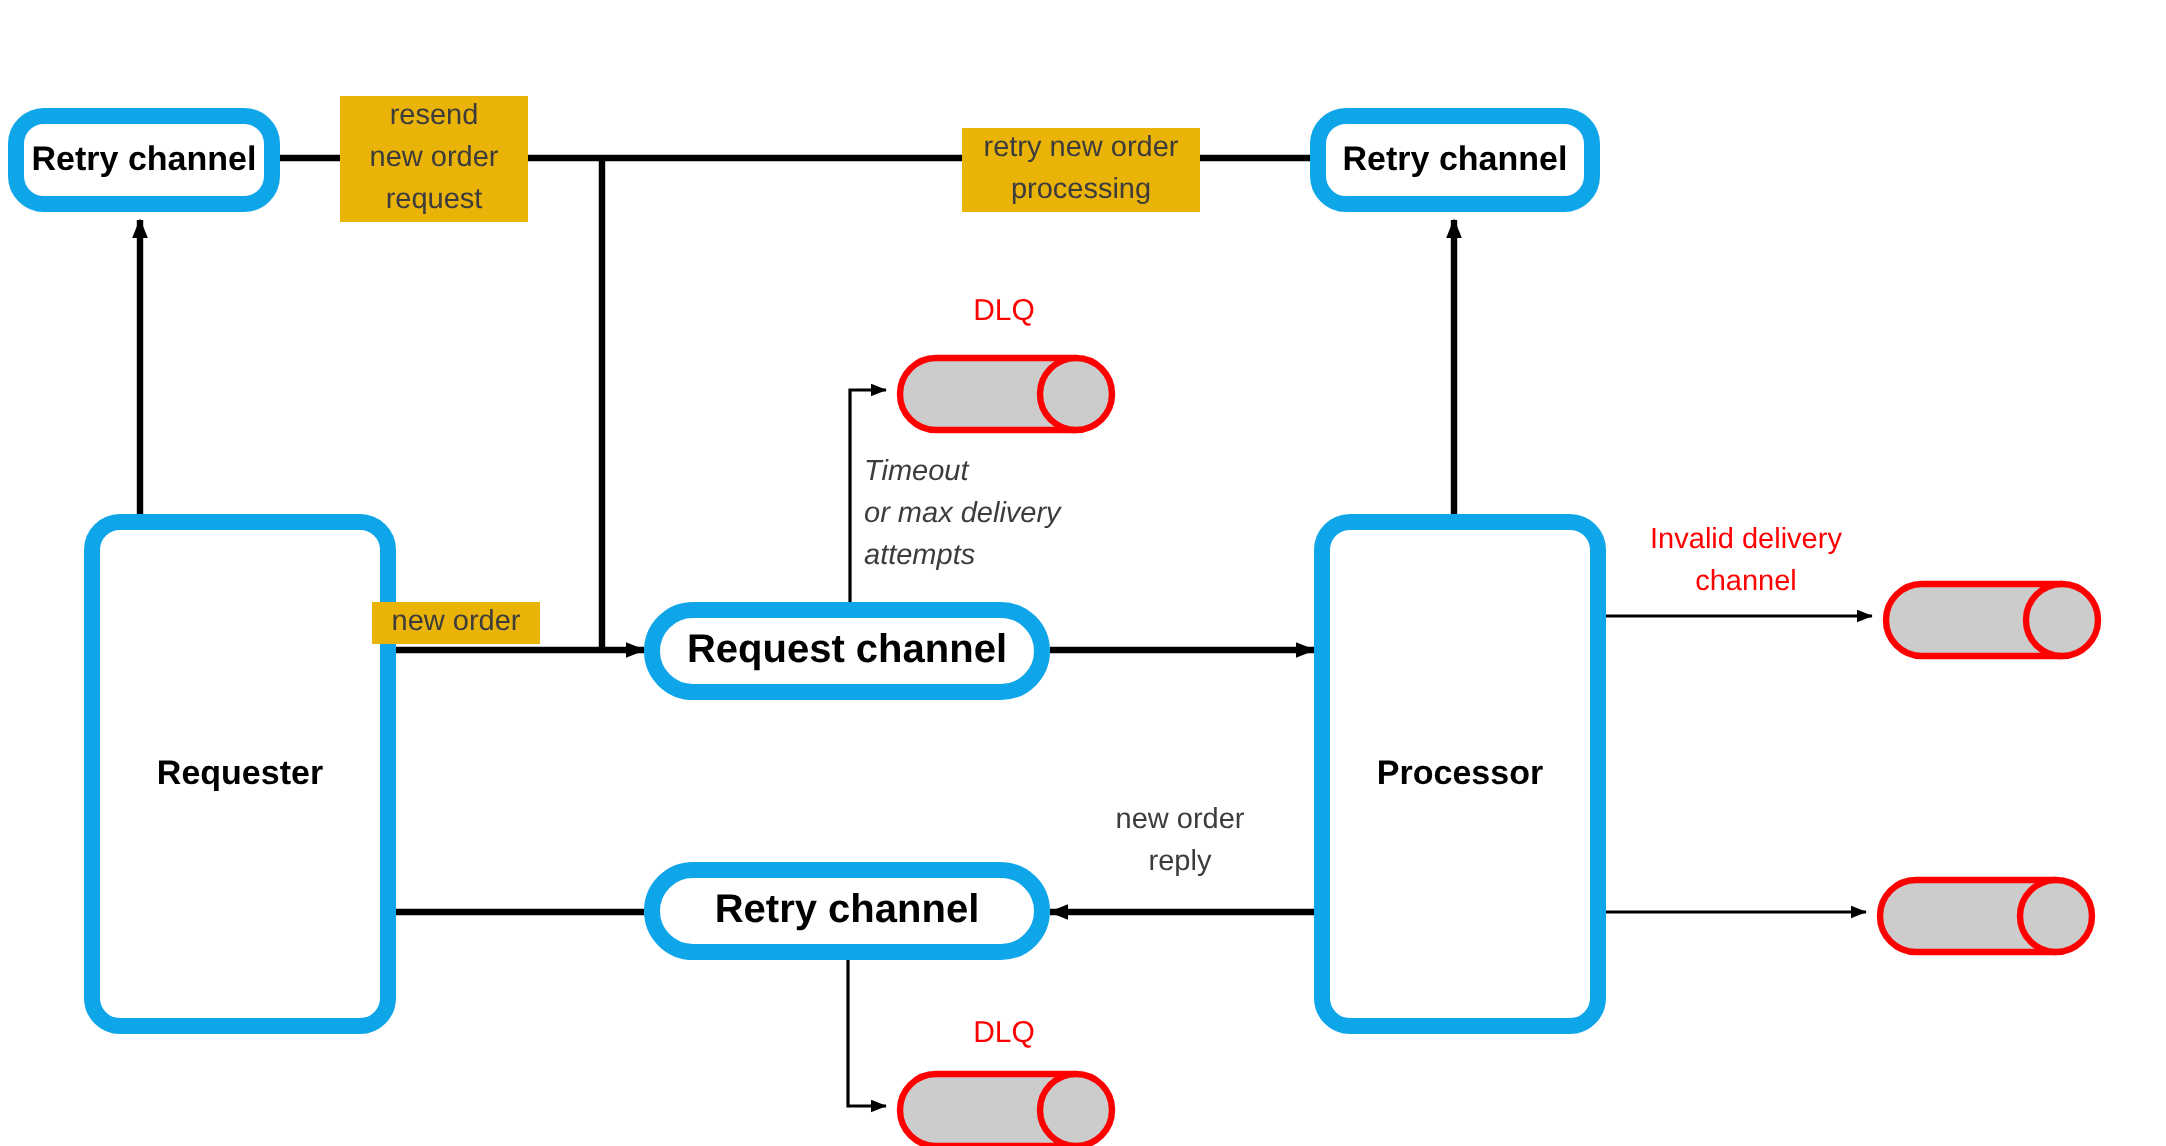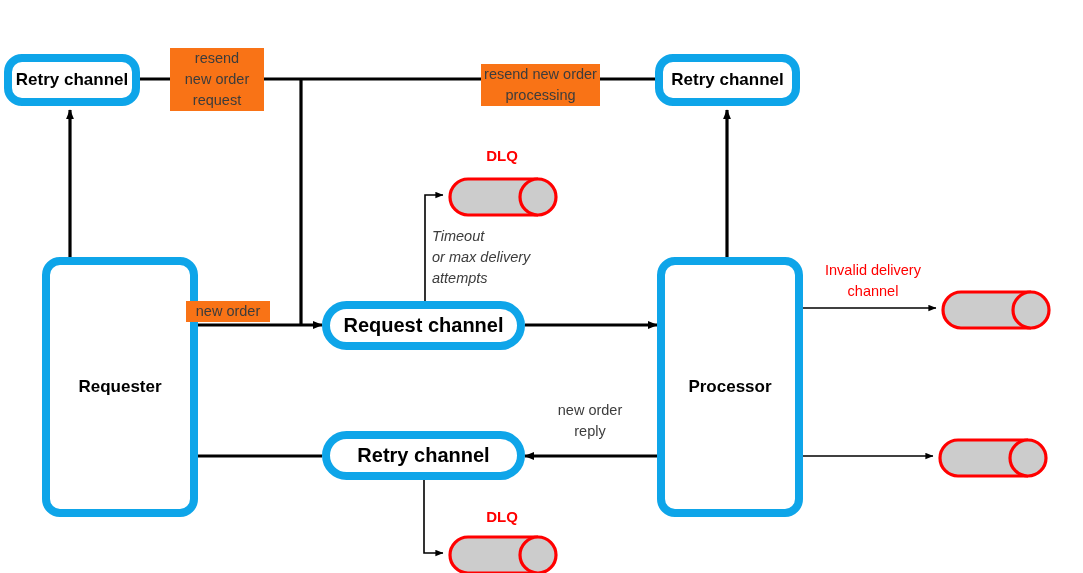--- a/index.html
+++ b/index.html
@@ -46,37 +46,37 @@
     font-size: 20px;
   }
   
   .label {
     position: absolute;
     font-size: 14.5px;
     line-height: 21px;
     color: #3c3c3c;
     text-align: center;
     white-space: pre-line;
-    background: #f97316;
+    background: #eab308;
   }
   .label.plain {
     background: transparent;
   }
   .label.left {
     text-align: left;
     font-style: italic;
   }
   .label.err {
     color: #ff0000;
     background: transparent;
   }
   .dlq-title {
     position: absolute;
     font-size: 15px;
-    font-weight: bold;
+    font-weight: normal;
     color: #ff0000;
     text-align: center;
   }
   .queue {
     position: absolute;
   }
 </style>
 </head>
 <body>
 
@@ -160,21 +160,21 @@
     <path d="M21,3 A18,18 0 0 0 21,39" fill="#cccccc" stroke="#ff0000" stroke-width="3.2"></path>
     <line x1="21" y1="3" x2="91" y2="3" stroke="#ff0000" stroke-width="3.2"></line>
     <line x1="21" y1="39" x2="91" y2="39" stroke="#ff0000" stroke-width="3.2"></line>
     <ellipse cx="91" cy="21" rx="18" ry="18" fill="#cccccc" stroke="#ff0000" stroke-width="3.2"></ellipse>
   </svg>
 
   <div class="label" style="left:170px; top:48px; width:94px;">resend
 new order
 request</div>
 
-  <div class="label" style="left:481px; top:64px; width:119px;">resend new order
+  <div class="label" style="left:481px; top:64px; width:119px;">retry new order
 processing</div>
 
   <div class="label left plain" style="left:432px; top:226px; width:130px;">Timeout
 or max delivery
 attempts</div>
 
   <div class="label" style="left:186px; top:301px; width:84px;">new order</div>
 
   <div class="label plain" style="left:548px; top:400px; width:84px;">new order
 reply</div>

